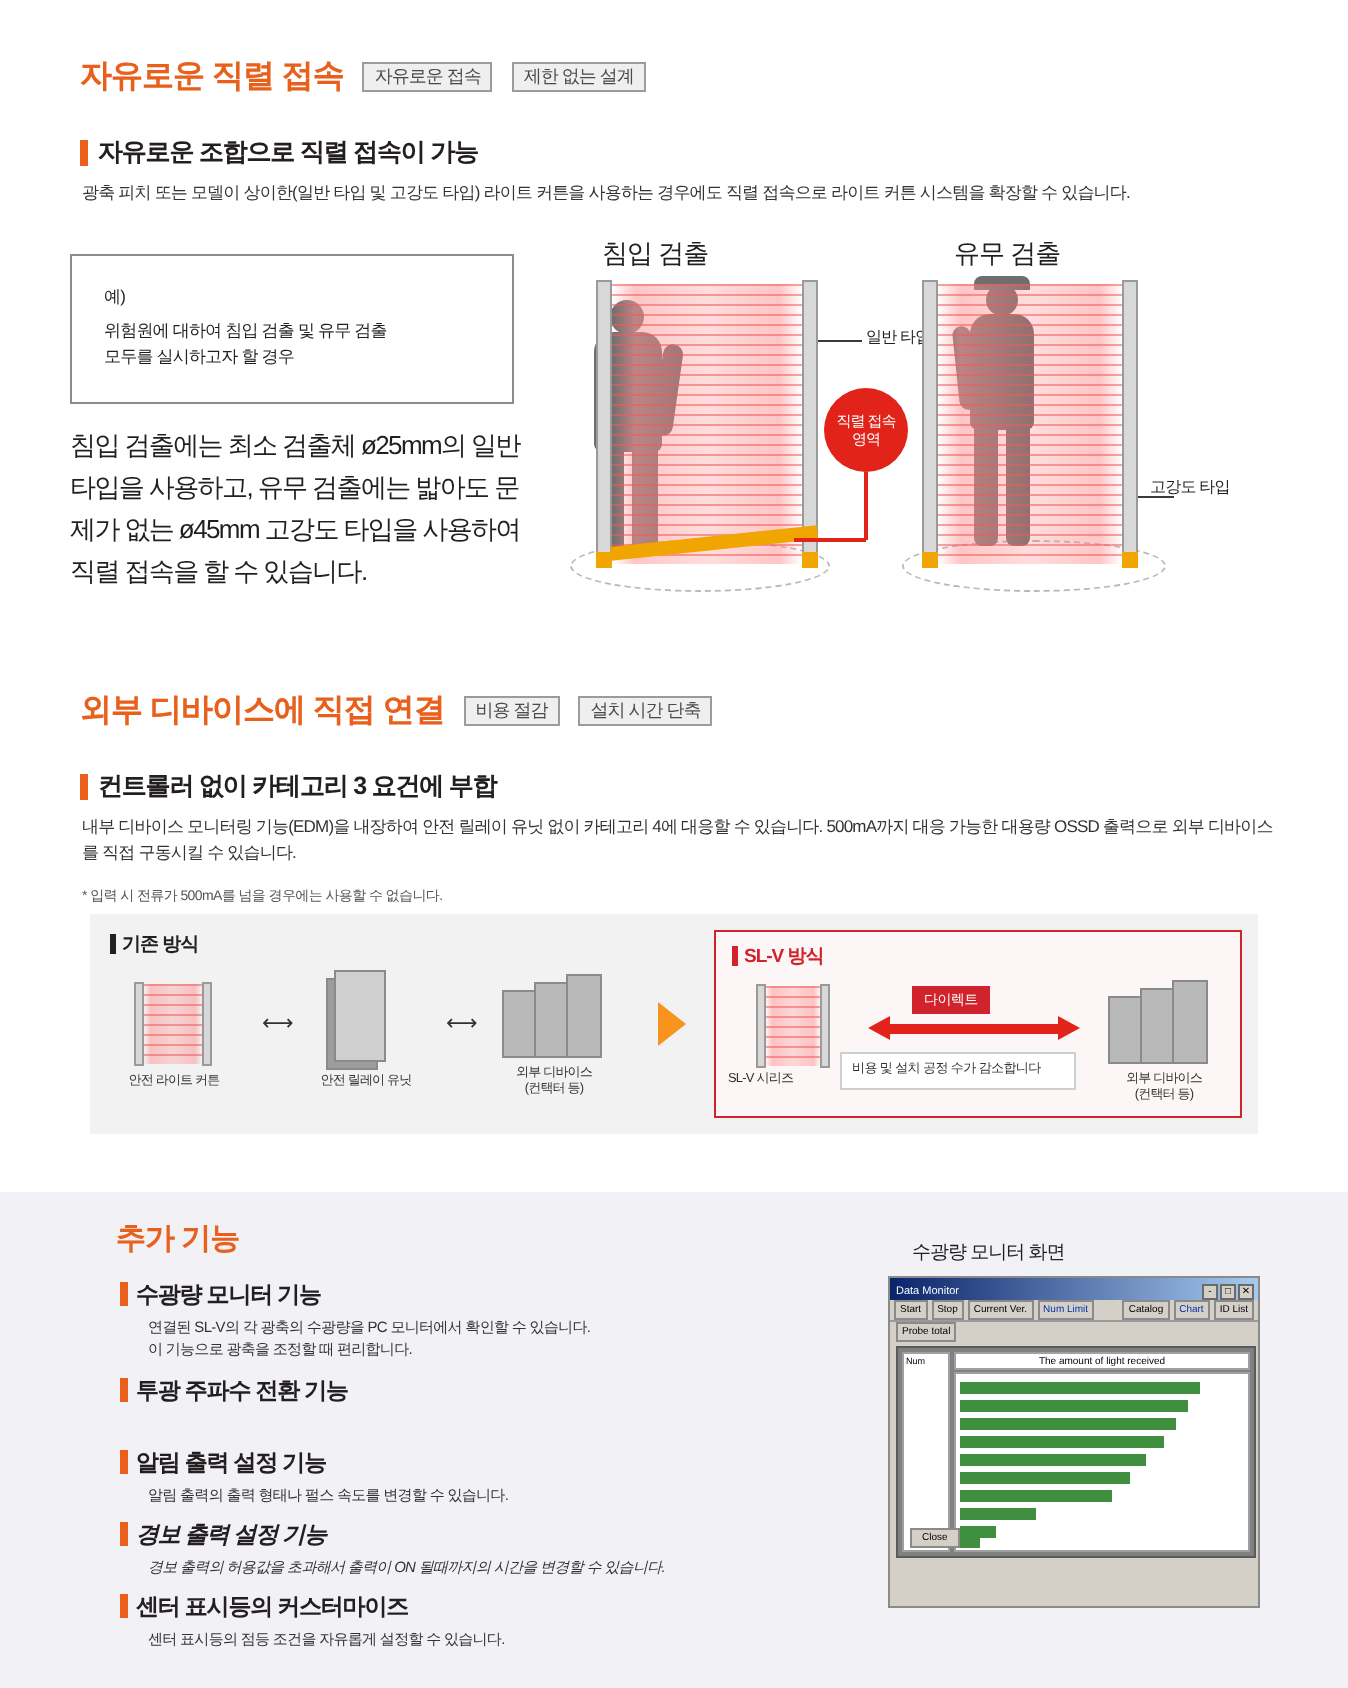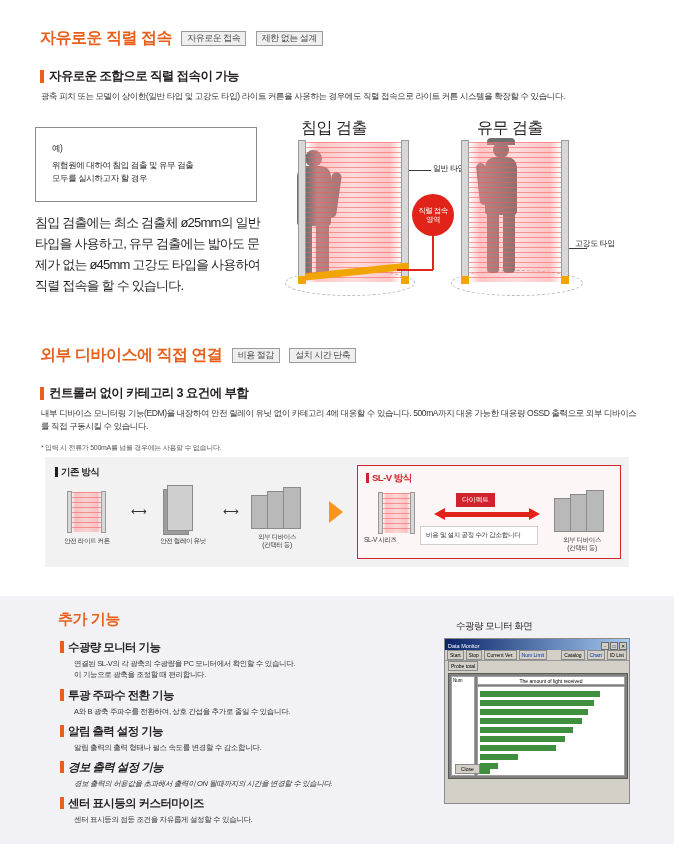--- a/index.html
+++ b/index.html
@@ -88,21 +88,21 @@
     font-size: 13px;
     line-height: 1.62;
     letter-spacing: -0.8px;
     color:#231f20;
   }
 
   
   #illus { position:absolute; left:275px; top:118px; width:380px; height:190px; }
   .illus-cap {
     position:absolute;
-    font-size: 16px;
+    font-size: 13px;
     letter-spacing:-0.5px;
     color:#231f20;
   }
   .ground-ellipse {
     position:absolute;
     border:1px dashed #b9b9b9;
     border-radius: 50%;
     height: 26px;
   }
   .person {
@@ -438,26 +438,25 @@
     <div id="sec3-title">추가 기능</div>
 
     <div class="feat" style="top:44px;">
       <div class="feat-h">수광량 모니터 기능</div>
       <div class="feat-b" style="white-space:pre-line;">연결된 SL-V의 각 광축의 수광량을 PC 모니터에서 확인할 수 있습니다.
 이 기능으로 광축을 조정할 때 편리합니다.</div>
     </div>
 
     <div class="feat" style="top:92px;">
       <div class="feat-h">투광 주파수 전환 기능</div>
-      <div class="feat-b">A와 B 광축 주파수를 전환하여, 상호 간섭을 추가로 줄일 수 있습니다.</div>
     </div>
 
     <div class="feat" style="top:128px;">
       <div class="feat-h">알림 출력 설정 기능</div>
-      <div class="feat-b">알림 출력의 출력 형태나 펄스 속도를 변경할 수 감소합니다.</div>
+      <div class="feat-b">알림 출력의 출력 형태나 펄스 속도를 변경할 수 있습니다.</div>
     </div>
 
     <div class="feat" style="top:164px;font-style:italic;">
       <div class="feat-h">경보 출력 설정 기능</div>
       <div class="feat-b">경보 출력의 허용값을 초과해서 출력이 ON 될때까지의 시간을 변경할 수 있습니다.</div>
     </div>
 
     <div class="feat" style="top:200px;">
       <div class="feat-h">센터 표시등의 커스터마이즈</div>
       <div class="feat-b">센터 표시등의 점등 조건을 자유롭게 설정할 수 있습니다.</div>

